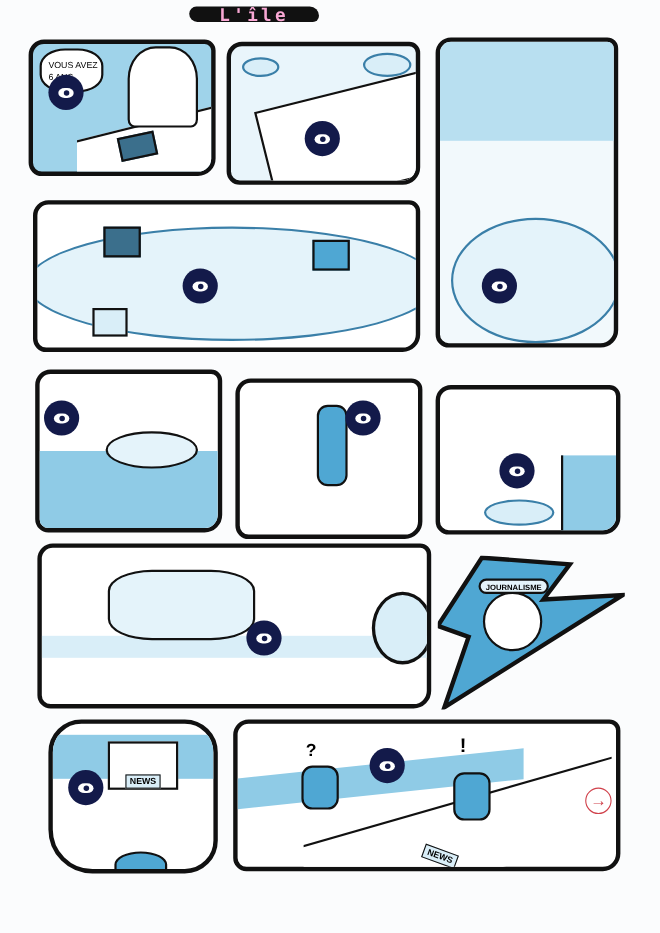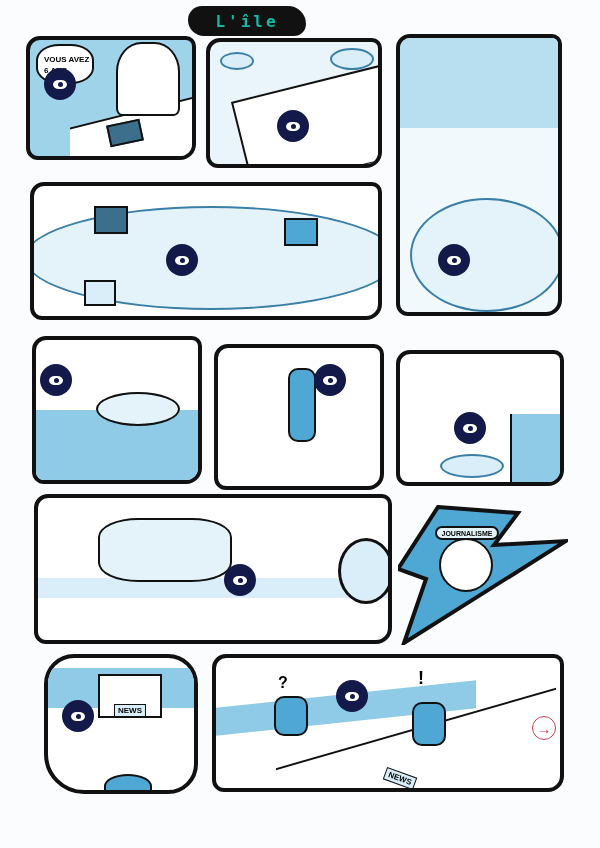--- a/index.html
+++ b/index.html
@@ -1,26 +1,26 @@
 <!DOCTYPE html>
 <html><head>
 <meta charset="utf-8">
 <style>
   html,body{margin:0;padding:0;}
   body{width:600px;height:848px;background:#fdfdfd;position:relative;overflow:hidden;font-family:"Liberation Sans",sans-serif;}
   .page{position:absolute;left:0;top:0;width:600px;height:848px;background:#fbfcfd;}
-  .title-blob{position:absolute;left:188px;top:6px;width:118px;height:30px;background:#111;border-radius:14px 18px 12px 16px;display:flex;align-items:center;justify-content:center;color:#14b8a6;font-family:"DejaVu Sans Mono",monospace;font-weight:bold;font-size:16px;letter-spacing:3px;}
+  .title-blob{position:absolute;left:172px;top:6px;width:118px;height:14px;background:#111;border-radius:14px 18px 12px 16px;display:flex;align-items:center;justify-content:center;color:#f9a8d4;font-family:"DejaVu Sans Mono",monospace;font-weight:bold;font-size:16px;letter-spacing:3px;}
   .panel{position:absolute;border:4px solid #111;border-radius:14px 10px 16px 12px;background:#fff;overflow:hidden;box-sizing:border-box;}
   .sky{position:absolute;left:0;right:0;background:#8fcbe6;}
   .cloud{position:absolute;background:#d9eef8;border-radius:50%;border:2px solid #3a7fa8;}
   .eye{position:absolute;width:32px;height:32px;border-radius:50%;background:#131a4a;display:flex;align-items:center;justify-content:center;cursor:pointer;}
   .eye .lid{width:14px;height:9px;background:#fff;border-radius:50%/60%;display:flex;align-items:center;justify-content:center;}
   .eye .pupil{width:5px;height:5px;border-radius:50%;background:#131a4a;}
   .next{position:absolute;left:532px;top:716px;width:24px;height:24px;border-radius:50%;border:1.5px solid #d0414b;background:rgba(255,255,255,0.85);color:#d0414b;display:flex;align-items:center;justify-content:center;font-size:15px;cursor:pointer;box-sizing:border-box;}
-  .bubble{position:absolute;left:6px;top:4px;width:58px;height:40px;background:#fff;border:2px solid #111;border-radius:40%;font-size:8px;font-weight:bold;padding:8px 0 0 6px;box-sizing:border-box;line-height:11px;}
+  .bubble{position:absolute;left:6px;top:4px;width:58px;height:40px;background:#fff;border:2px solid #111;border-radius:40%;font-size:8px;font-weight:normal;padding:8px 0 0 6px;box-sizing:border-box;line-height:11px;}
   .sign{position:absolute;font-size:8px;font-weight:bold;border:1.5px solid #111;background:#d9eef8;padding:1px 3px;}
   .bolt{position:absolute;left:398px;top:505px;width:170px;height:140px;}
 </style>
 </head>
 <body>
 
 <div class="page">
 
   <div class="title-blob">L'île</div>
 

